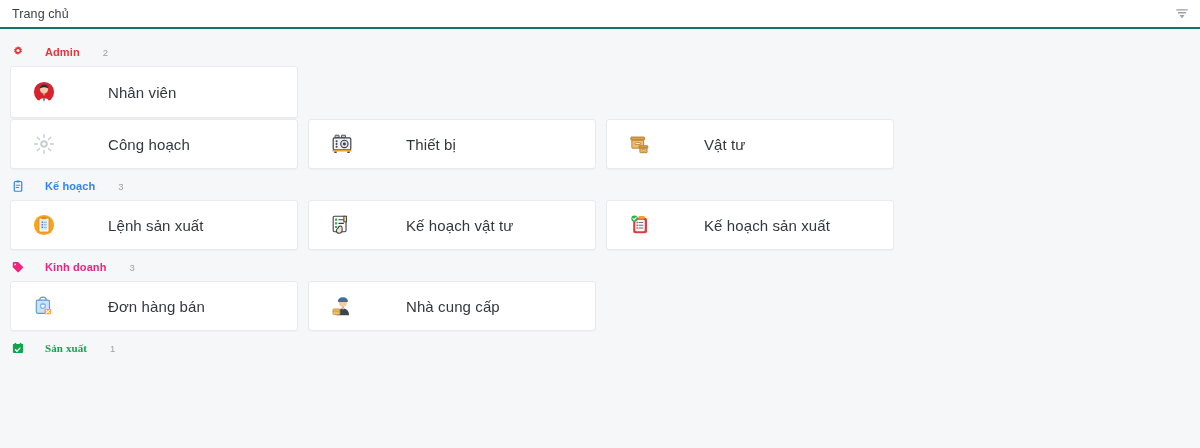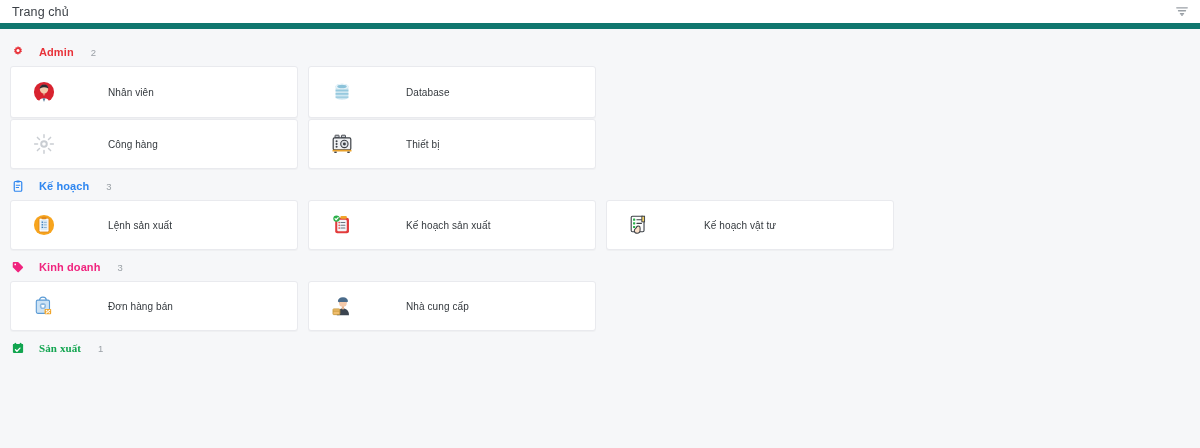--- a/index.html
+++ b/index.html
@@ -9,21 +9,21 @@
     background: #f6f7f9;
     font-family: "Liberation Sans", sans-serif;
     -webkit-font-smoothing: antialiased;
   }
   #app { width: 1200px; height: 448px; position: relative; overflow: hidden; background: #f6f7f9; }
 
   
   .topbar {
     height: 29px;
     background: #ffffff;
-    border-bottom: 6px solid #0f766e;
+    border-bottom: 2px solid #0f766e;
     display: flex;
     align-items: center;
     padding: 0 12px 0 12px;
     position: relative;
   }
   .topbar-title {
     font-size: 12.5px;
     color: #3a3f45;
     letter-spacing: .1px;
   }
@@ -37,21 +37,21 @@
   }
 
   
   .content { padding: 6px 10px 10px 10px; }
 
   .section { margin-bottom: 1px; }
 
   .section-head {
     display: flex;
     align-items: center;
-    gap: 15px;
+    gap: 21px;
     height: 22px;
     padding: 0 2px;
     margin-top: 6px;
     margin-bottom: 3px;
   }
   .section-ico { width: 12px; height: 12px; display: block; flex: 0 0 auto; }
   .section-title {
     font-size: 11px;
     font-weight: bold;
     letter-spacing: .1px;
@@ -80,21 +80,21 @@
     cursor: pointer;
     box-shadow: 0 1px 1px rgba(16,24,40,.03);
   }
   .card-ico {
     width: 22px; height: 22px;
     flex: 0 0 auto;
     display: flex; align-items: center; justify-content: center;
   }
   .card-ico svg { display: block; }
   .card-label {
-    font-size: 10px;
+    font-size: 15px;
     color: #33383d;
     letter-spacing: .1px;
     white-space: nowrap;
     padding-left: 42px;
   }
 
   
   .section.admin .card { height: 52px; }
 </style>
 </head>
@@ -132,71 +132,70 @@
         <circle cx="12" cy="12" r="11" fill="#d8232f"></circle>
         <path d="M12 4.2c3 0 4.6 2 4.6 4.6 0 2.9-2 5-4.6 5s-4.6-2.1-4.6-5c0-2.6 1.6-4.6 4.6-4.6z" fill="#f3c9aa"></path>
         <path d="M7.2 8.6c0-3 2-4.9 4.8-4.9s4.8 1.7 4.8 4.6c0 0-1.3-1.6-4.8-1.6-2.6 0-4.8 1.9-4.8 1.9z" fill="#2b2b33"></path>
         <path d="M6.2 23a11 11 0 0011.6 0c-.5-2.6-2.1-4.2-5.8-4.2S6.7 20.4 6.2 23z" fill="#ffffff"></path>
         <path d="M12 18.8c1 0 1.6.1 1.6.1L12 23l-1.6-4.1s.6-.1 1.6-.1z" fill="#5b7f9b"></path>
         <rect x="11.4" y="13.1" width="1.2" height="2.6" fill="#e6b48f"></rect>
       </svg>
             </span>
             <span class="card-label">Nhân viên</span>
           </div>
-          <div class="card">
-            <span class="card-ico">
-              <svg width="22" height="22" viewBox="0 0 24 24">
-        <ellipse cx="12" cy="6" rx="7" ry="2.9" fill="#b9dbe8"></ellipse>
-        <path d="M5 6v11.5c0 1.6 3.1 2.9 7 2.9s7-1.3 7-2.9V6z" fill="#cfe7f1"></path>
-        <ellipse cx="12" cy="6" rx="7" ry="2.9" fill="#eaf5fa"></ellipse>
-        <ellipse cx="12" cy="6" rx="5.2" ry="1.9" fill="#8cc3da"></ellipse>
-        <rect x="5" y="9.4" width="14" height="1.9" fill="#8cc3da" opacity=".85"></rect>
-        <rect x="5" y="13.1" width="14" height="1.9" fill="#8cc3da" opacity=".85"></rect>
-        <rect x="5" y="16.8" width="14" height="1.9" fill="#8cc3da" opacity=".7"></rect>
-      </svg>
-            </span>
-            <span class="card-label">Database</span>
-          </div>
         </div>
       </div>
       <div class="section danh-muc">
         <div class="cards">
           <div class="card">
             <span class="card-ico">
               <svg width="22" height="22" viewBox="0 0 24 24">
         <g fill="#c9cdd2">
           <circle cx="12" cy="12" r="4.1"></circle>
           <g stroke="#c9cdd2" stroke-width="1.6" stroke-linecap="round">
             <path d="M12 1.8v3.2M12 19v3.2M1.8 12h3.2M19 12h3.2M4.8 4.8l2.3 2.3M16.9 16.9l2.3 2.3M19.2 4.8l-2.3 2.3M7.1 16.9l-2.3 2.3"></path>
           </g>
         </g>
         <circle cx="12" cy="12" r="2" fill="#ffffff"></circle>
       </svg>
             </span>
-            <span class="card-label">Công hàng</span>
+            <span class="card-label">Công hoạch</span>
           </div>
           <div class="card">
             <span class="card-ico">
               <svg width="22" height="22" viewBox="0 0 24 24">
         <rect x="4.4" y="2.4" width="4.4" height="3" rx=".6" fill="#c7ccd1" stroke="#3c4046" stroke-width="1"></rect>
         <rect x="11.4" y="2.4" width="4.4" height="3" rx=".6" fill="#c7ccd1" stroke="#3c4046" stroke-width="1"></rect>
         <rect x="2.4" y="5.4" width="19.2" height="13" rx="1.4" fill="#f1f2f4" stroke="#3c4046" stroke-width="1.3"></rect>
         <circle cx="14.6" cy="11.9" r="4" fill="#dfe2e6" stroke="#3c4046" stroke-width="1.2"></circle>
         <circle cx="14.6" cy="11.9" r="1.6" fill="#3c4046"></circle>
         <g fill="#3c4046">
                   <circle cx="6.1" cy="8.9" r="1.1"></circle>
                   <circle cx="6.1" cy="12" r="1.1"></circle>
                   <circle cx="6.1" cy="15.1" r="1.1"></circle>
                 </g>
         <rect x="1.6" y="18.4" width="20.8" height="1.9" rx=".6" fill="#e8a02a"></rect>
         <rect x="3.6" y="20.3" width="2.6" height="1.5" fill="#3c4046"></rect>
         <rect x="17.8" y="20.3" width="2.6" height="1.5" fill="#3c4046"></rect>
       </svg>
             </span>
             <span class="card-label">Thiết bị</span>
+          </div>
+          <div class="card">
+            <span class="card-ico">
+              <svg width="22" height="22" viewBox="0 0 24 24">
+        <rect x="2" y="4.4" width="15" height="3.4" rx=".7" fill="#e0a24c" stroke="#a8762c" stroke-width=".9"></rect>
+        <rect x="3.1" y="7.8" width="12.8" height="8.8" rx=".7" fill="#f0bd6d" stroke="#a8762c" stroke-width=".9"></rect>
+        <rect x="6.6" y="10.6" width="5.8" height="1.9" rx=".5" fill="#fff" stroke="#a8762c" stroke-width=".8"></rect>
+        <rect x="11" y="13.9" width="9.6" height="2.6" rx=".6" fill="#e0a24c" stroke="#a8762c" stroke-width=".9"></rect>
+        <rect x="11.9" y="16.5" width="7.8" height="5" rx=".6" fill="#f0bd6d" stroke="#a8762c" stroke-width=".9"></rect>
+        <rect x="14.2" y="18.2" width="3.2" height="1.5" rx=".4" fill="#fff" stroke="#a8762c" stroke-width=".7"></rect>
+      </svg>
+            </span>
+            <span class="card-label">Vật tư</span>
           </div>
         </div>
       </div>
       <div class="section ke-hoach">
         <div class="section-head">
           <span style="display: flex;">
             <svg class="section-ico" viewBox="0 0 16 16">
               <rect x="3" y="2" width="10" height="13" rx="1.4" fill="none" stroke="#2e86f0" stroke-width="1.6"></rect>
               <rect x="5.6" y=".8" width="4.8" height="2.6" rx="1" fill="#2e86f0"></rect>
               <path d="M5.6 7h4.8M5.6 10h3.2" stroke="#2e86f0" stroke-width="1.3" stroke-linecap="round"></path>
@@ -223,54 +222,54 @@
                   <rect x="11.6" y="11.4" width="3.4" height=".9"></rect>
                   <rect x="11.6" y="14.2" width="3.4" height=".9"></rect>
                 </g>
       </svg>
             </span>
             <span class="card-label">Lệnh sản xuất</span>
           </div>
           <div class="card">
             <span class="card-ico">
               <svg width="22" height="22" viewBox="0 0 24 24">
+        <rect x="2.4" y="2.4" width="14" height="17" rx="1.4" fill="#fdfdfd" stroke="#3c4046" stroke-width="1.2"></rect>
+        <g fill="#2bb14b">
+                  <rect x="4.4" y="5" width="2.4" height="2.4" rx=".4"></rect>
+                  <rect x="4.4" y="9" width="2.4" height="2.4" rx=".4"></rect>
+                  <rect x="4.4" y="13" width="2.4" height="2.4" rx=".4"></rect>
+                </g>
+        <g stroke="#3c4046" stroke-width="1.2" stroke-linecap="round">
+                  <path d="M8.6 6.2h5M8.6 10.2h5M8.6 14.2h3"></path>
+                </g>
+        <rect x="14" y="2.4" width="3" height="6.2" fill="#f3d26b" stroke="#3c4046" stroke-width="1"></rect>
+        <path d="M10.4 13.2c1.2 0 1.7 1 1.7 2v2.3c0 2-1.2 3.6-3.2 3.6-2 0-3.1-1.3-3.1-2.8 0-1.2.6-1.9 1.5-2.6.7-.5 1-1 1.1-1.6.1-.6.6-.9 2-.9z" fill="#fbe0c9" stroke="#3c4046" stroke-width="1.1" stroke-linejoin="round"></path>
+      </svg>
+            </span>
+            <span class="card-label">Kế hoạch vật tư</span>
+          </div>
+          <div class="card">
+            <span class="card-ico">
+              <svg width="22" height="22" viewBox="0 0 24 24">
         <rect x="4.6" y="4" width="15" height="17" rx="2.2" fill="#e23b3b"></rect>
         <rect x="6.8" y="6.2" width="10.4" height="12.6" rx="1.3" fill="#f3f5f7"></rect>
         <g fill="#e23b3b">
                   <circle cx="8.9" cy="9.4" r=".85"></circle>
                   <circle cx="8.9" cy="12.4" r=".85"></circle>
                   <circle cx="8.9" cy="15.4" r=".85"></circle>
                 </g>
         <g stroke="#6b7480" stroke-width="1.1" stroke-linecap="round">
                   <path d="M10.8 9.4h4.4M10.8 12.4h4.4M10.8 15.4h4.4"></path>
                 </g>
         <rect x="10.3" y="2.2" width="7" height="3" rx="1.2" fill="#f0a52a"></rect>
         <circle cx="6" cy="5" r="3.5" fill="#2bb14b"></circle>
         <path d="M4.4 5l1.2 1.3 2.2-2.4" stroke="#fff" stroke-width="1.3" fill="none" stroke-linecap="round" stroke-linejoin="round"></path>
       </svg>
             </span>
             <span class="card-label">Kế hoạch sản xuất</span>
-          </div>
-          <div class="card">
-            <span class="card-ico">
-              <svg width="22" height="22" viewBox="0 0 24 24">
-        <rect x="2.4" y="2.4" width="14" height="17" rx="1.4" fill="#fdfdfd" stroke="#3c4046" stroke-width="1.2"></rect>
-        <g fill="#2bb14b">
-                  <rect x="4.4" y="5" width="2.4" height="2.4" rx=".4"></rect>
-                  <rect x="4.4" y="9" width="2.4" height="2.4" rx=".4"></rect>
-                  <rect x="4.4" y="13" width="2.4" height="2.4" rx=".4"></rect>
-                </g>
-        <g stroke="#3c4046" stroke-width="1.2" stroke-linecap="round">
-                  <path d="M8.6 6.2h5M8.6 10.2h5M8.6 14.2h3"></path>
-                </g>
-        <rect x="14" y="2.4" width="3" height="6.2" fill="#f3d26b" stroke="#3c4046" stroke-width="1"></rect>
-        <path d="M10.4 13.2c1.2 0 1.7 1 1.7 2v2.3c0 2-1.2 3.6-3.2 3.6-2 0-3.1-1.3-3.1-2.8 0-1.2.6-1.9 1.5-2.6.7-.5 1-1 1.1-1.6.1-.6.6-.9 2-.9z" fill="#fbe0c9" stroke="#3c4046" stroke-width="1.1" stroke-linejoin="round"></path>
-      </svg>
-            </span>
-            <span class="card-label">Kế hoạch vật tư</span>
           </div>
         </div>
       </div>
       <div class="section kinh-doanh">
         <div class="section-head">
           <span style="display: flex;">
             <svg class="section-ico" viewBox="0 0 16 16">
               <path fill="#f0247e" d="M7.6 1.3H2.3A1.3 1.3 0 001 2.6v5.3c0 .35.14.68.38.92l5.9 5.9a1.3 1.3 0 001.84 0l5.3-5.3a1.3 1.3 0 000-1.84l-5.9-5.9a1.3 1.3 0 00-.92-.38z"></path>
               <circle cx="4.3" cy="4.6" r="1.15" fill="#fff"></circle>
             </svg>

